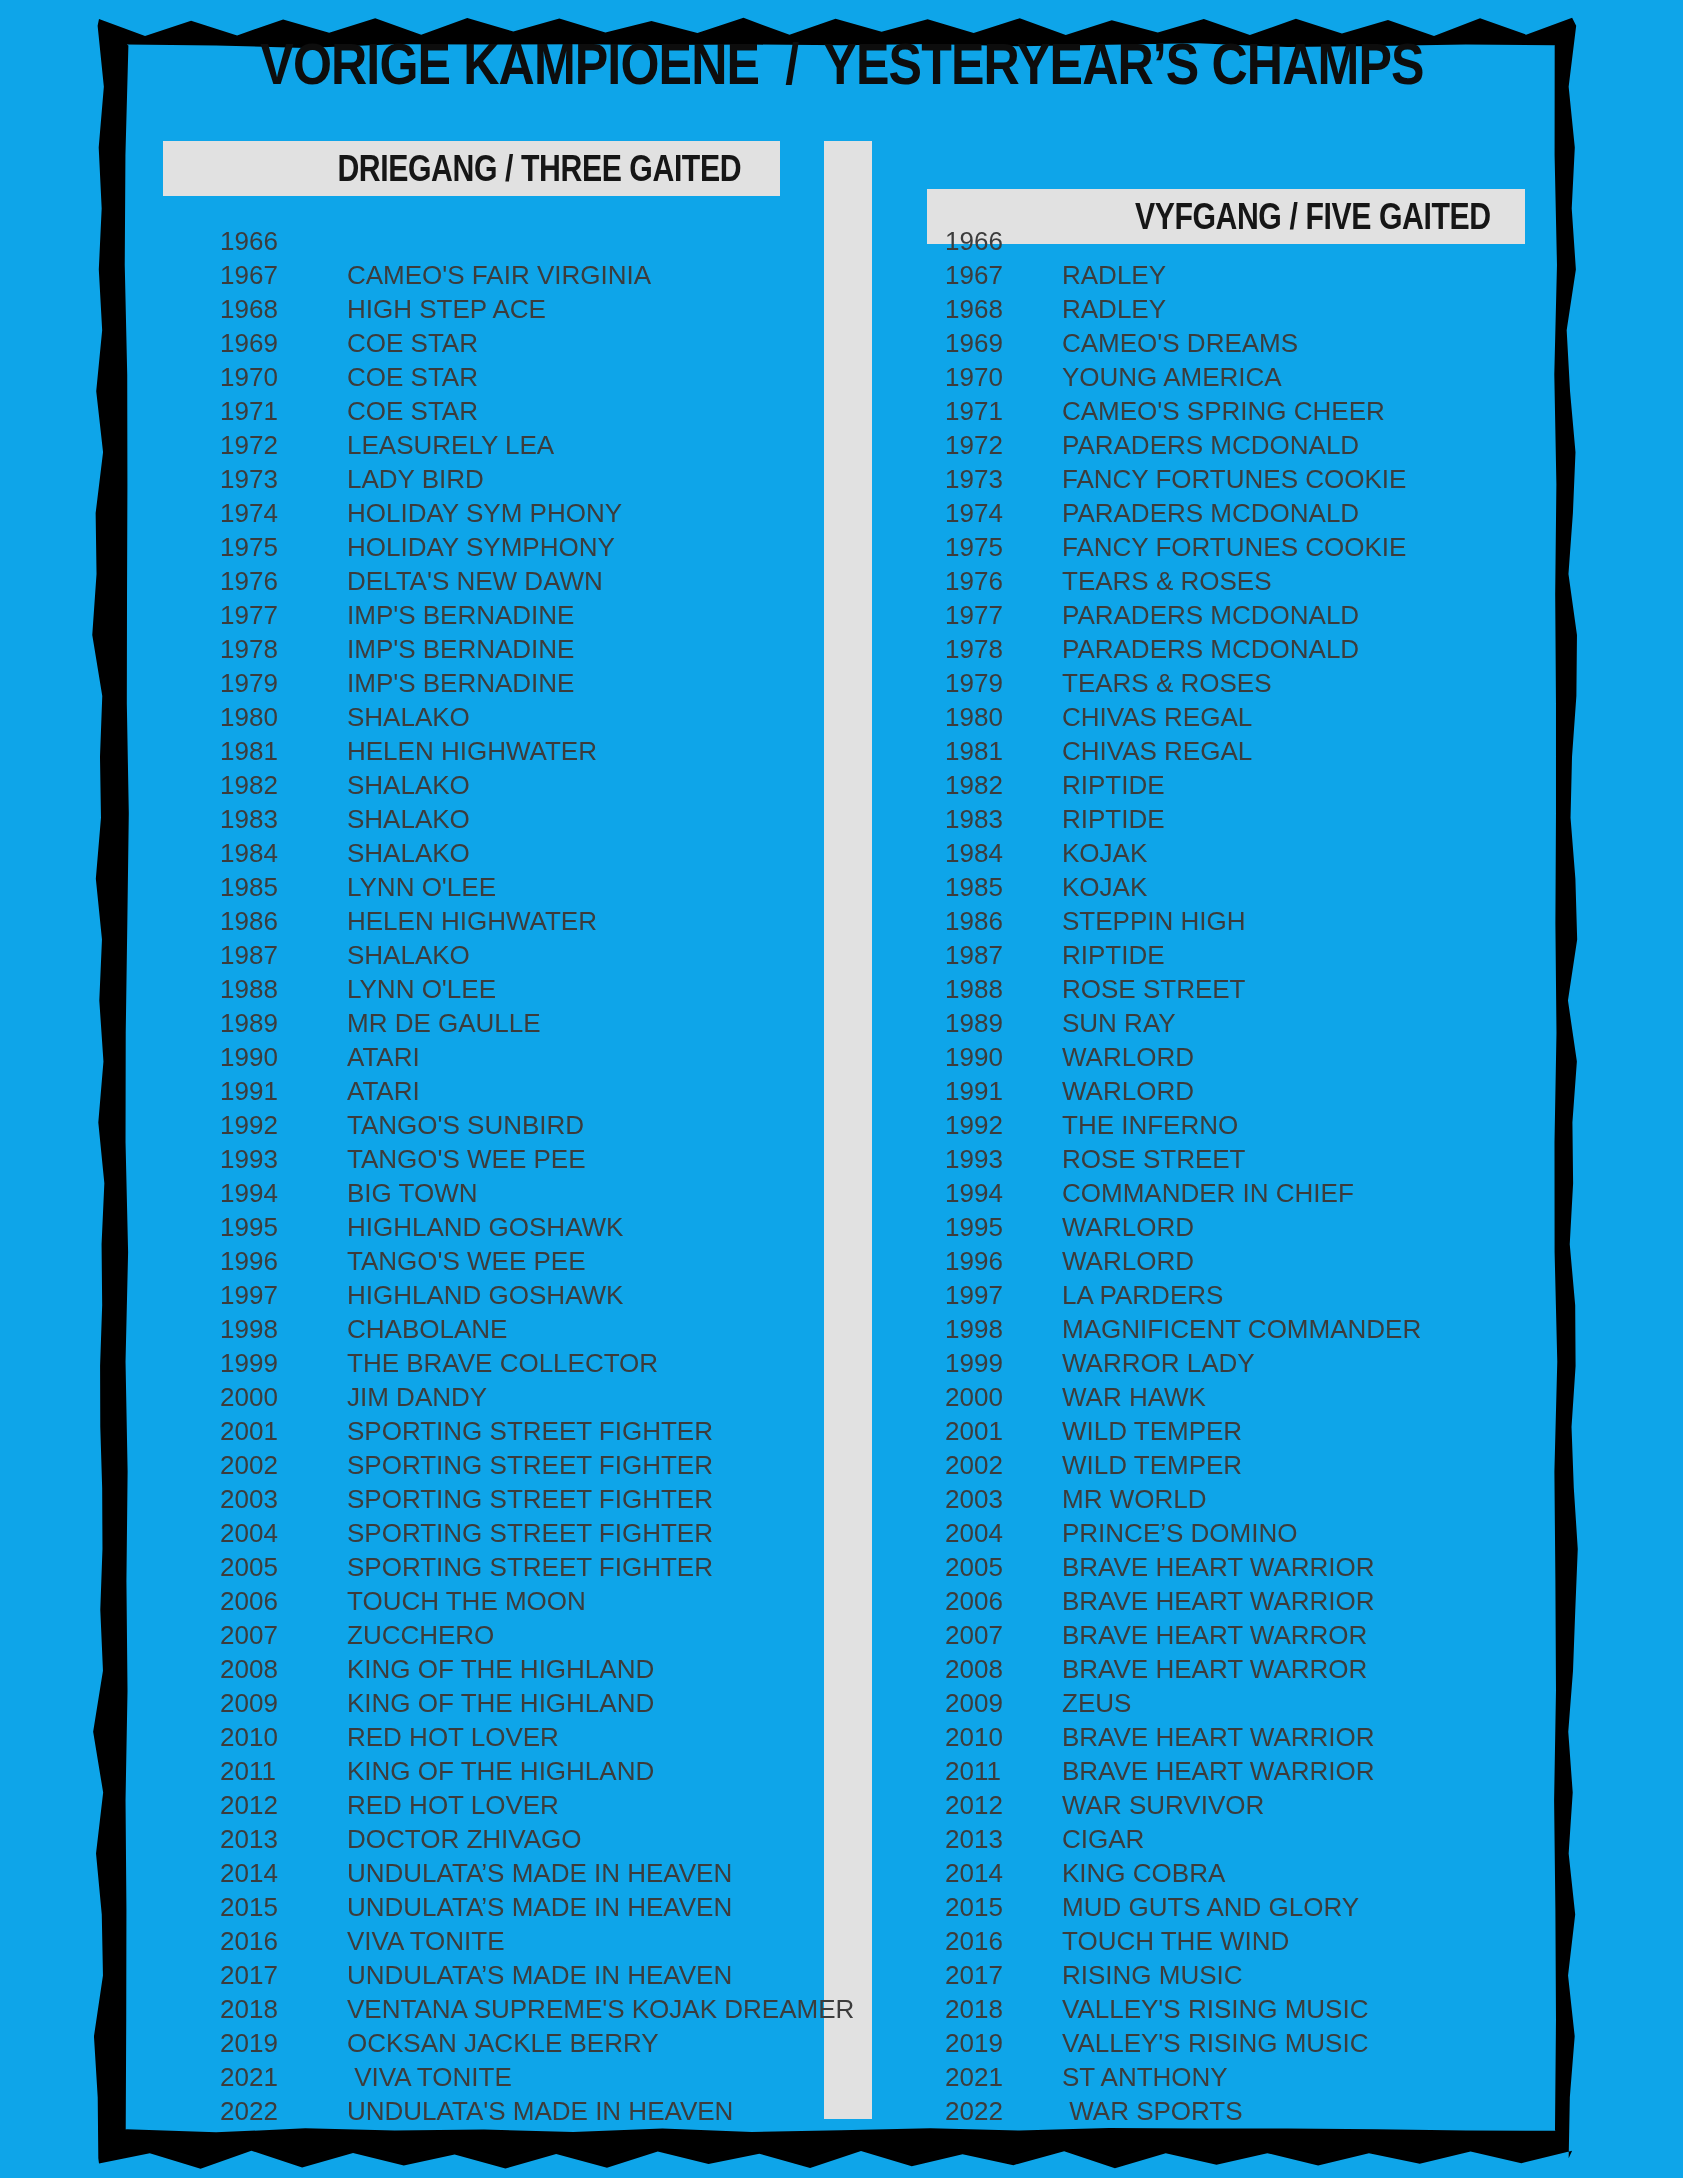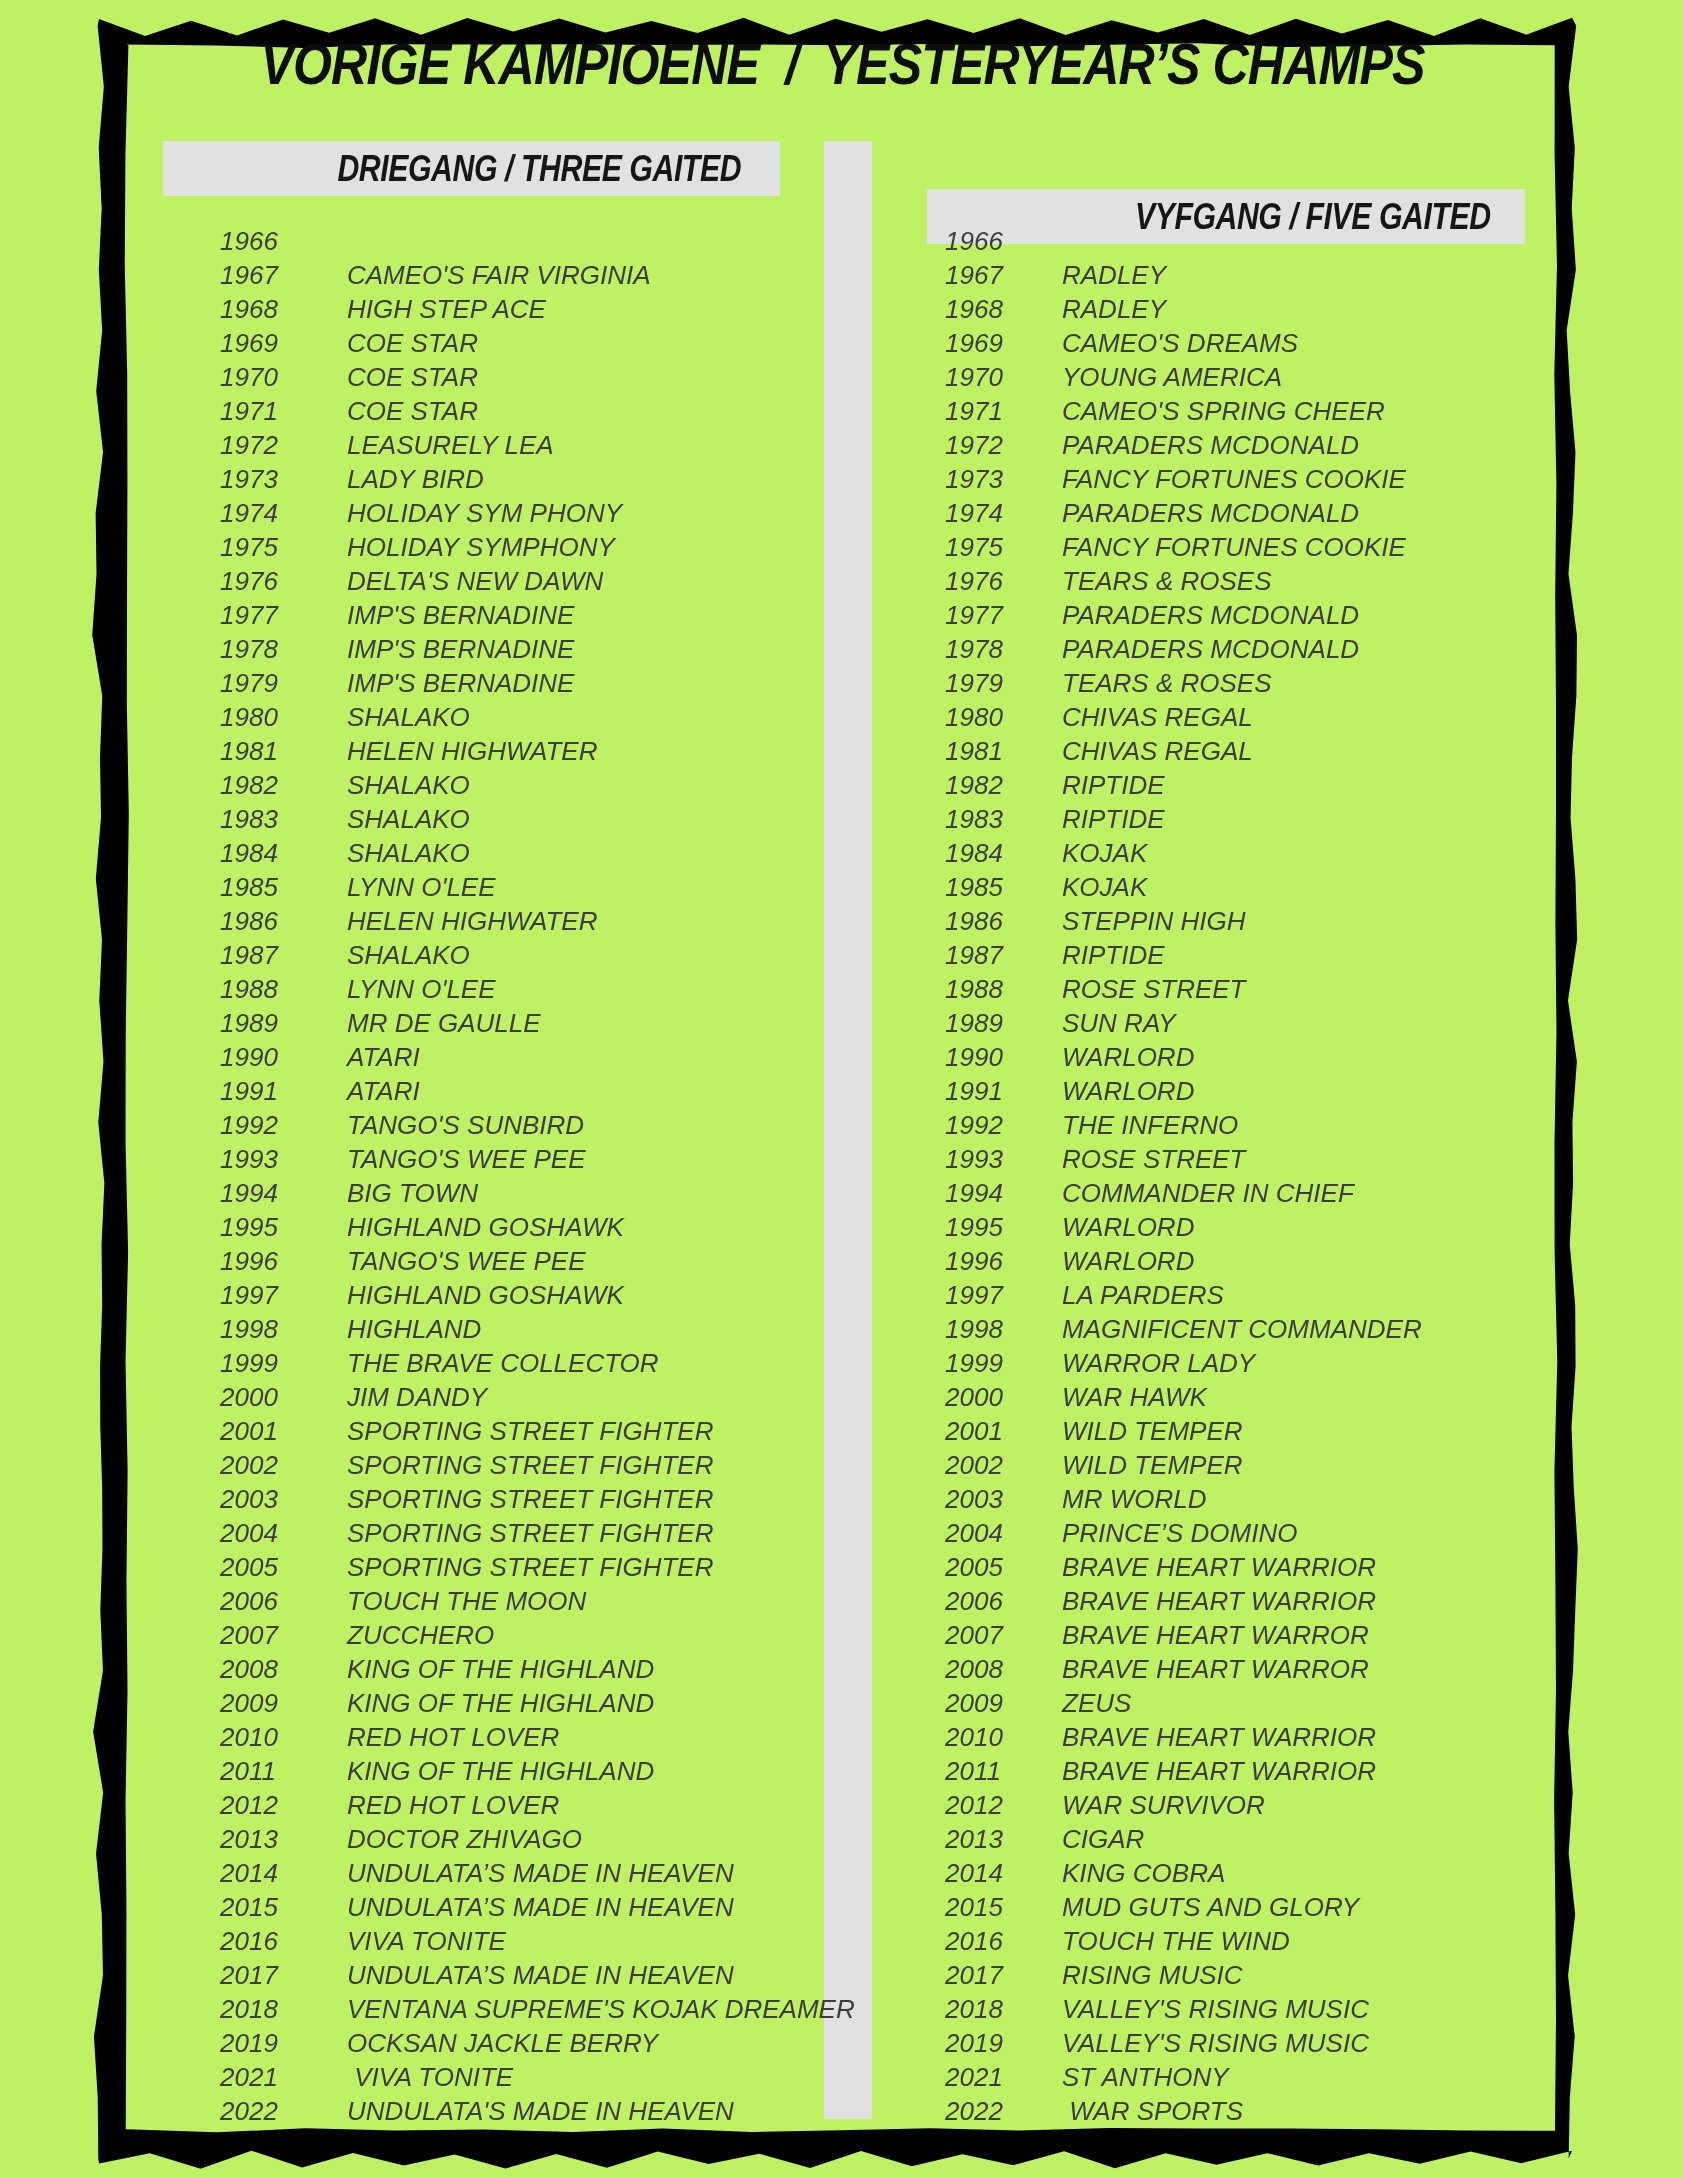--- a/index.html
+++ b/index.html
@@ -1,19 +1,18 @@
 <!DOCTYPE html>
 <html><head>
 <meta charset="utf-8">
 <style>
   html,body{margin:0;padding:0;background:#ffffff;}
   .page{
-    position:relative;width:1683px;height:2178px;background:#bef264;overflow:hidden;
+    position:relative;width:1683px;height:2178px;background:#0ea5e9;overflow:hidden;
     font-family:"Liberation Sans",sans-serif;
-    font-style:italic;
   }
   .frame-svg{position:absolute;left:0;top:0;width:1683px;height:2178px;pointer-events:none;}
   .title{
     position:absolute;left:127px;top:34px;width:1430px;height:61px;
     text-align:center;font-weight:bold;font-size:57px;line-height:61px;color:#0d0d0d;
   }
   .title .squeeze{display:inline-block;transform:scaleX(.88);transform-origin:50% 50%;white-space:pre;letter-spacing:-1px;}
   .hdr{
     position:absolute;top:141px;height:55px;background:#e1e1e1;
     text-align:right;font-weight:bold;font-size:36px;line-height:55px;color:#161616;
@@ -80,21 +79,21 @@
       <div class="row"><span class="yr">1988</span><span class="nm">LYNN O'LEE</span></div>
       <div class="row"><span class="yr">1989</span><span class="nm">MR DE GAULLE</span></div>
       <div class="row"><span class="yr">1990</span><span class="nm">ATARI</span></div>
       <div class="row"><span class="yr">1991</span><span class="nm">ATARI</span></div>
       <div class="row"><span class="yr">1992</span><span class="nm">TANGO'S SUNBIRD</span></div>
       <div class="row"><span class="yr">1993</span><span class="nm">TANGO'S WEE PEE</span></div>
       <div class="row"><span class="yr">1994</span><span class="nm">BIG TOWN</span></div>
       <div class="row"><span class="yr">1995</span><span class="nm">HIGHLAND GOSHAWK</span></div>
       <div class="row"><span class="yr">1996</span><span class="nm">TANGO'S WEE PEE</span></div>
       <div class="row"><span class="yr">1997</span><span class="nm">HIGHLAND GOSHAWK</span></div>
-      <div class="row"><span class="yr">1998</span><span class="nm">HIGHLAND</span></div>
+      <div class="row"><span class="yr">1998</span><span class="nm">CHABOLANE</span></div>
       <div class="row"><span class="yr">1999</span><span class="nm">THE BRAVE COLLECTOR</span></div>
       <div class="row"><span class="yr">2000</span><span class="nm">JIM DANDY</span></div>
       <div class="row"><span class="yr">2001</span><span class="nm">SPORTING STREET FIGHTER</span></div>
       <div class="row"><span class="yr">2002</span><span class="nm">SPORTING STREET FIGHTER</span></div>
       <div class="row"><span class="yr">2003</span><span class="nm">SPORTING STREET FIGHTER</span></div>
       <div class="row"><span class="yr">2004</span><span class="nm">SPORTING STREET FIGHTER</span></div>
       <div class="row"><span class="yr">2005</span><span class="nm">SPORTING STREET FIGHTER</span></div>
       <div class="row"><span class="yr">2006</span><span class="nm">TOUCH THE MOON</span></div>
       <div class="row"><span class="yr">2007</span><span class="nm">ZUCCHERO</span></div>
       <div class="row"><span class="yr">2008</span><span class="nm">KING OF THE HIGHLAND</span></div>

